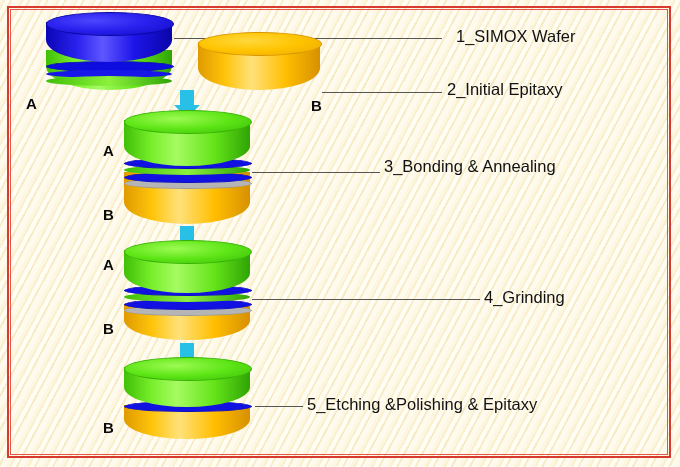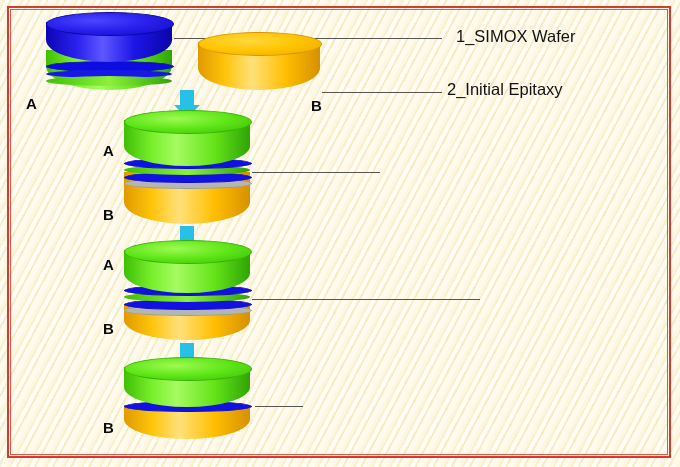--- a/index.html
+++ b/index.html
@@ -180,20 +180,21 @@
                   border-bottom-left-radius:50% 20px; border-bottom-right-radius:50% 20px;"></div>
       <div class="ell-top" style="top:-10px; height:22px;
                   background:radial-gradient(ellipse at 40% 35%, #9dfa52 0%, #5ee617 50%, #3bbd06 100%);
                   border:1px solid #37b006;"></div>
     </div>
   </div>
   <div class="label" style="left:103px; top:142px;">A</div>
   <div class="label" style="left:103px; top:206px;">B</div>
 
   <div class="leader" style="left:252px; top:172px; width:128px;"></div>
+  <div class="caption" style="left:384px; top:157px;">3_Bonding &amp; Annealing</div>
 
   <div class="arrow" style="left:172px; top:226px; width:30px; height:28px;">
     <div class="shaft" style="left:8px; top:0px; width:14px; height:16px;"></div>
     <div class="head" style="left:2px; top:15px;"></div>
   </div>
 
   <div class="cyl" style="left:124px; top:250px; width:126px; height:90px;">
 
     <div class="layer" style="top:54px; height:36px;">
       <div class="body" style="background:linear-gradient(to right,#e09a00 0%,#ffc40a 22%,#ffe17a 44%,#ffbe00 72%,#d79000 100%);
@@ -208,20 +209,21 @@
                   border-bottom-left-radius:50% 20px; border-bottom-right-radius:50% 20px;"></div>
       <div class="ell-top" style="top:-10px; height:22px;
                   background:radial-gradient(ellipse at 40% 35%, #9dfa52 0%, #5ee617 50%, #3bbd06 100%);
                   border:1px solid #37b006;"></div>
     </div>
   </div>
   <div class="label" style="left:103px; top:256px;">A</div>
   <div class="label" style="left:103px; top:320px;">B</div>
 
   <div class="leader" style="left:252px; top:299px; width:228px;"></div>
+  <div class="caption" style="left:484px; top:288px;">4_Grinding</div>
 
   <div class="arrow" style="left:172px; top:343px; width:30px; height:28px;">
     <div class="shaft" style="left:8px; top:0px; width:14px; height:16px;"></div>
     <div class="head" style="left:2px; top:15px;"></div>
   </div>
 
   <div class="cyl" style="left:124px; top:367px; width:126px; height:72px;">
     <div class="layer" style="top:38px; height:34px;">
       <div class="body" style="background:linear-gradient(to right,#e09a00 0%,#ffc40a 22%,#ffe17a 44%,#ffbe00 72%,#d79000 100%);
                   border-bottom-left-radius:50% 20px; border-bottom-right-radius:50% 20px;"></div>
@@ -231,14 +233,15 @@
       <div class="body" style="background:linear-gradient(to right,#3fbf06 0%,#79ef2c 22%,#a6fb62 42%,#63e318 72%,#2fa406 100%);
                   border-bottom-left-radius:50% 20px; border-bottom-right-radius:50% 20px;"></div>
       <div class="ell-top" style="top:-10px; height:22px;
                   background:radial-gradient(ellipse at 40% 35%, #9dfa52 0%, #5ee617 50%, #3bbd06 100%);
                   border:1px solid #37b006;"></div>
     </div>
   </div>
   <div class="label" style="left:103px; top:419px;">B</div>
 
   <div class="leader" style="left:255px; top:406px; width:48px;"></div>
+  <div class="caption" style="left:307px; top:395px;">5_Etching &amp;Polishing &amp; Epitaxy</div>
 
 </div>
 
 </body></html>

